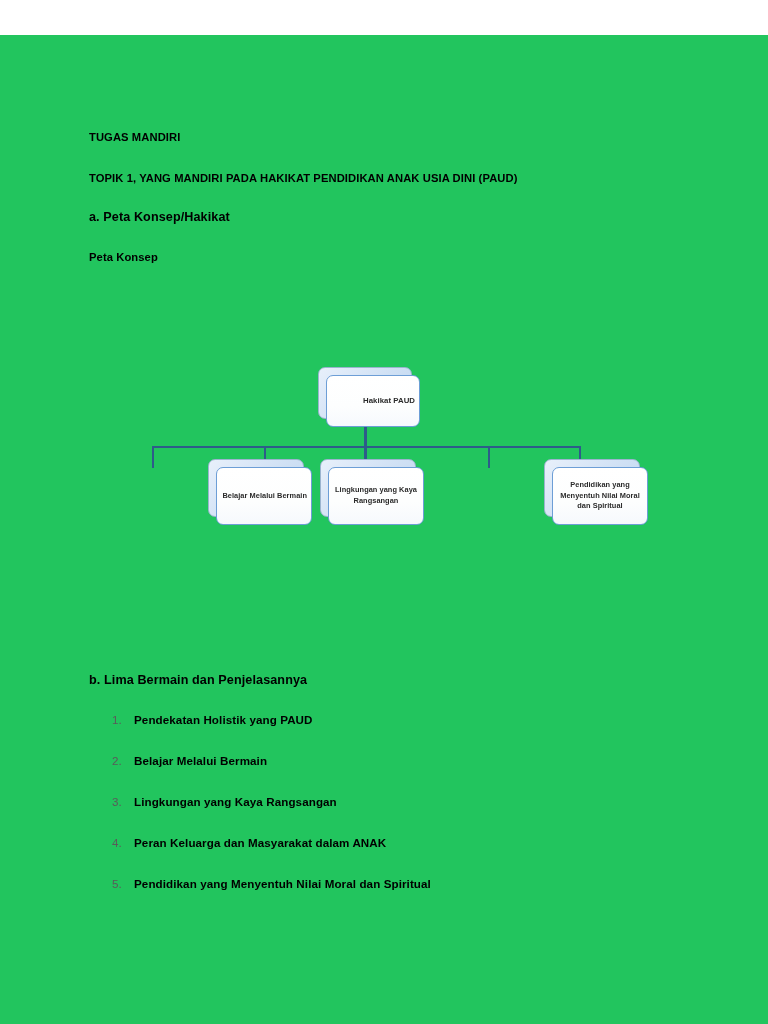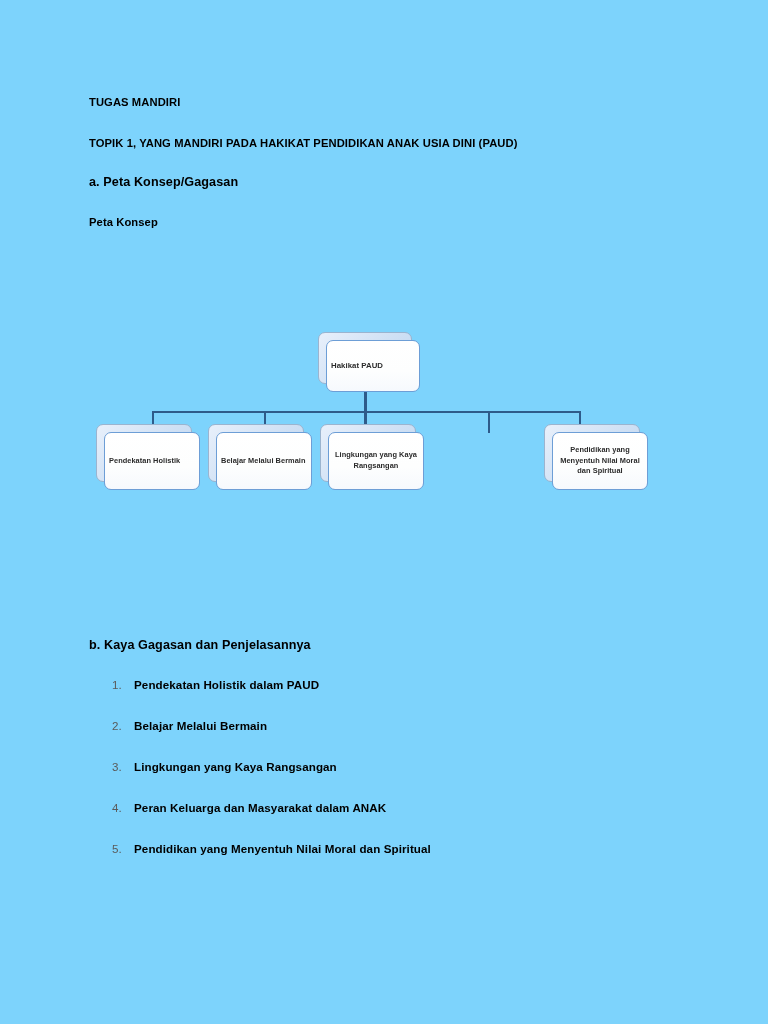--- a/index.html
+++ b/index.html
@@ -12,21 +12,22 @@
     height: 1024px;
     position: relative;
     font-family: "Liberation Sans", sans-serif;
     color: #000000;
     overflow: hidden;
   }
 
   .page {
     position: absolute;
     inset: 0;
-    background: #7dd3fc;
+    background: #22c55e;
+    margin-top: 35px;
   }
 
   
   .doc-text {
     position: absolute;
     left: 89px;
     font-size: 11.2px;
     font-weight: bold;
     letter-spacing: 0.1px;
     white-space: nowrap;
@@ -70,21 +71,21 @@
     left: 8px;
     top: 8px;
     width: 100%;
     height: 100%;
     border: 1.3px solid #6d9ed6;
     border-radius: 7px;
     background: linear-gradient(180deg, #ffffff 0%, #fdfefe 60%, #f6f9fd 100%);
     box-sizing: border-box;
     display: flex;
     align-items: center;
-    justify-content: flex-start;
+    justify-content: flex-end;
     text-align: center;
   }
   .node .node-label {
     font-size: 7.4px;
     font-weight: bold;
     line-height: 1.45;
     color: #2b2b2b;
     padding: 0 4px;
     letter-spacing: 0.05px;
   }
@@ -144,47 +145,41 @@
 </style>
 </head>
 <body>
 
 <div class="page">
 
   <div class="doc-text" id="title-tugas">TUGAS MANDIRI</div>
 
   <div class="doc-text" id="title-topik">TOPIK 1, YANG MANDIRI PADA HAKIKAT PENDIDIKAN ANAK USIA DINI (PAUD)</div>
 
-  <div class="doc-text" id="heading-a">a. Peta Konsep/Gagasan</div>
+  <div class="doc-text" id="heading-a">a. Peta Konsep/Hakikat</div>
 
   <div class="doc-text" id="label-peta">Peta Konsep</div>
 
   <div id="concept-map">
 
     <div class="conn" id="conn-stem"></div>
     <div class="conn" id="conn-bus"></div>
     <div class="conn conn-drop" id="conn-drop-0"></div>
     <div class="conn conn-drop" id="conn-drop-1"></div>
     <div class="conn conn-drop" id="conn-drop-2"></div>
     <div class="conn conn-drop" id="conn-drop-3"></div>
     <div class="conn conn-drop" id="conn-drop-4"></div>
 
     <div class="node" id="node-root">
       <div class="node-back"></div>
       <div class="node-front">
         <span class="node-label">Hakikat PAUD</span>
       </div>
     </div>
 
-    <div class="node node-child" id="node-child-0">
-      <div class="node-back"></div>
-      <div class="node-front">
-        <span class="node-label">Pendekatan Holistik</span>
-      </div>
-    </div>
 
     <div class="node node-child" id="node-child-1">
       <div class="node-back"></div>
       <div class="node-front">
         <span class="node-label">Belajar Melalui Bermain</span>
       </div>
     </div>
 
     <div class="node node-child" id="node-child-2">
       <div class="node-back"></div>
@@ -196,25 +191,25 @@
 
     <div class="node node-child" id="node-child-4">
       <div class="node-back"></div>
       <div class="node-front">
         <span class="node-label">Pendidikan yang Menyentuh Nilai Moral dan Spiritual</span>
       </div>
     </div>
 
   </div>
 
-  <div class="doc-text" id="heading-b">b. Kaya Gagasan dan Penjelasannya</div>
+  <div class="doc-text" id="heading-b">b. Lima Bermain dan Penjelasannya</div>
 
   <div class="list-item" id="list-item-0">
     <span class="list-num">1.</span>
-    <span class="list-label">Pendekatan Holistik dalam PAUD</span>
+    <span class="list-label">Pendekatan Holistik yang PAUD</span>
   </div>
   <div class="list-item" id="list-item-1">
     <span class="list-num">2.</span>
     <span class="list-label">Belajar Melalui Bermain</span>
   </div>
   <div class="list-item" id="list-item-2">
     <span class="list-num">3.</span>
     <span class="list-label">Lingkungan yang Kaya Rangsangan</span>
   </div>
   <div class="list-item" id="list-item-3">

